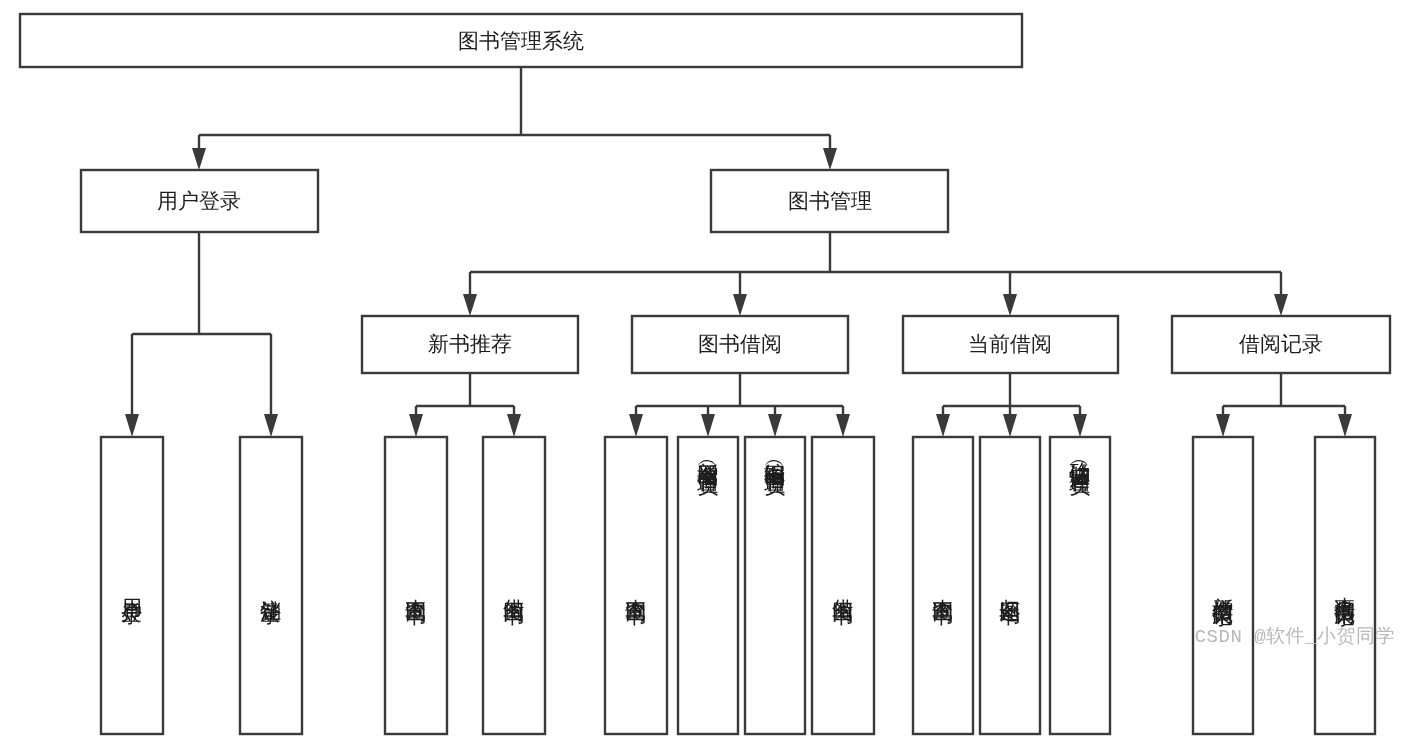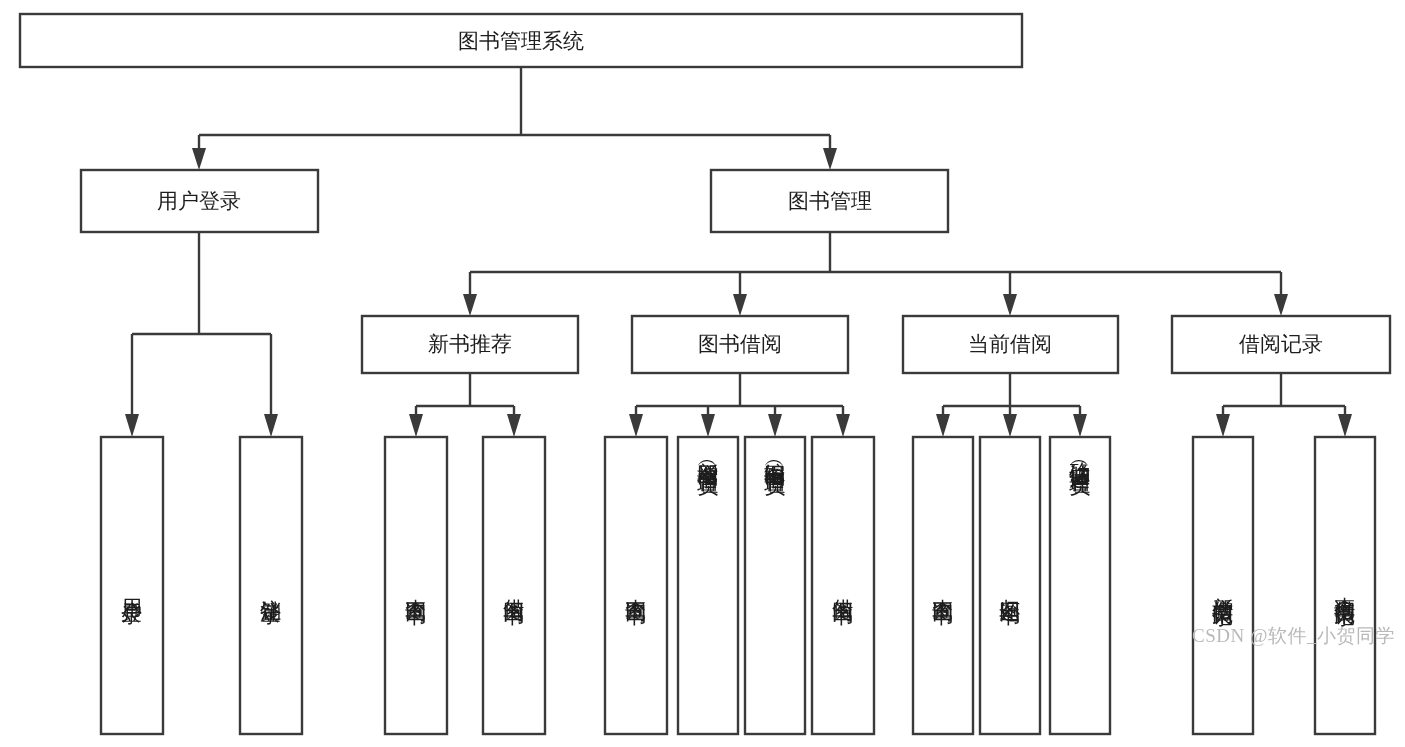--- a/index.html
+++ b/index.html
@@ -62,21 +62,21 @@
     font-size: 21px;
     line-height: 1.22;
     color: #1d1d1d;
     letter-spacing: 2px;
     white-space: nowrap;
   }
   #watermark {
     position: absolute;
     right: 10px;
     bottom: 4px;
-    font-family: Liberation Serif, serif;
+    font-family: Liberation Mono, monospace;
     font-size: 19px;
     color: #b9b9b9;
     letter-spacing: 0.5px;
     user-select: none;
     pointer-events: none;
   }
 </style>
 </head>
 <body>
 

